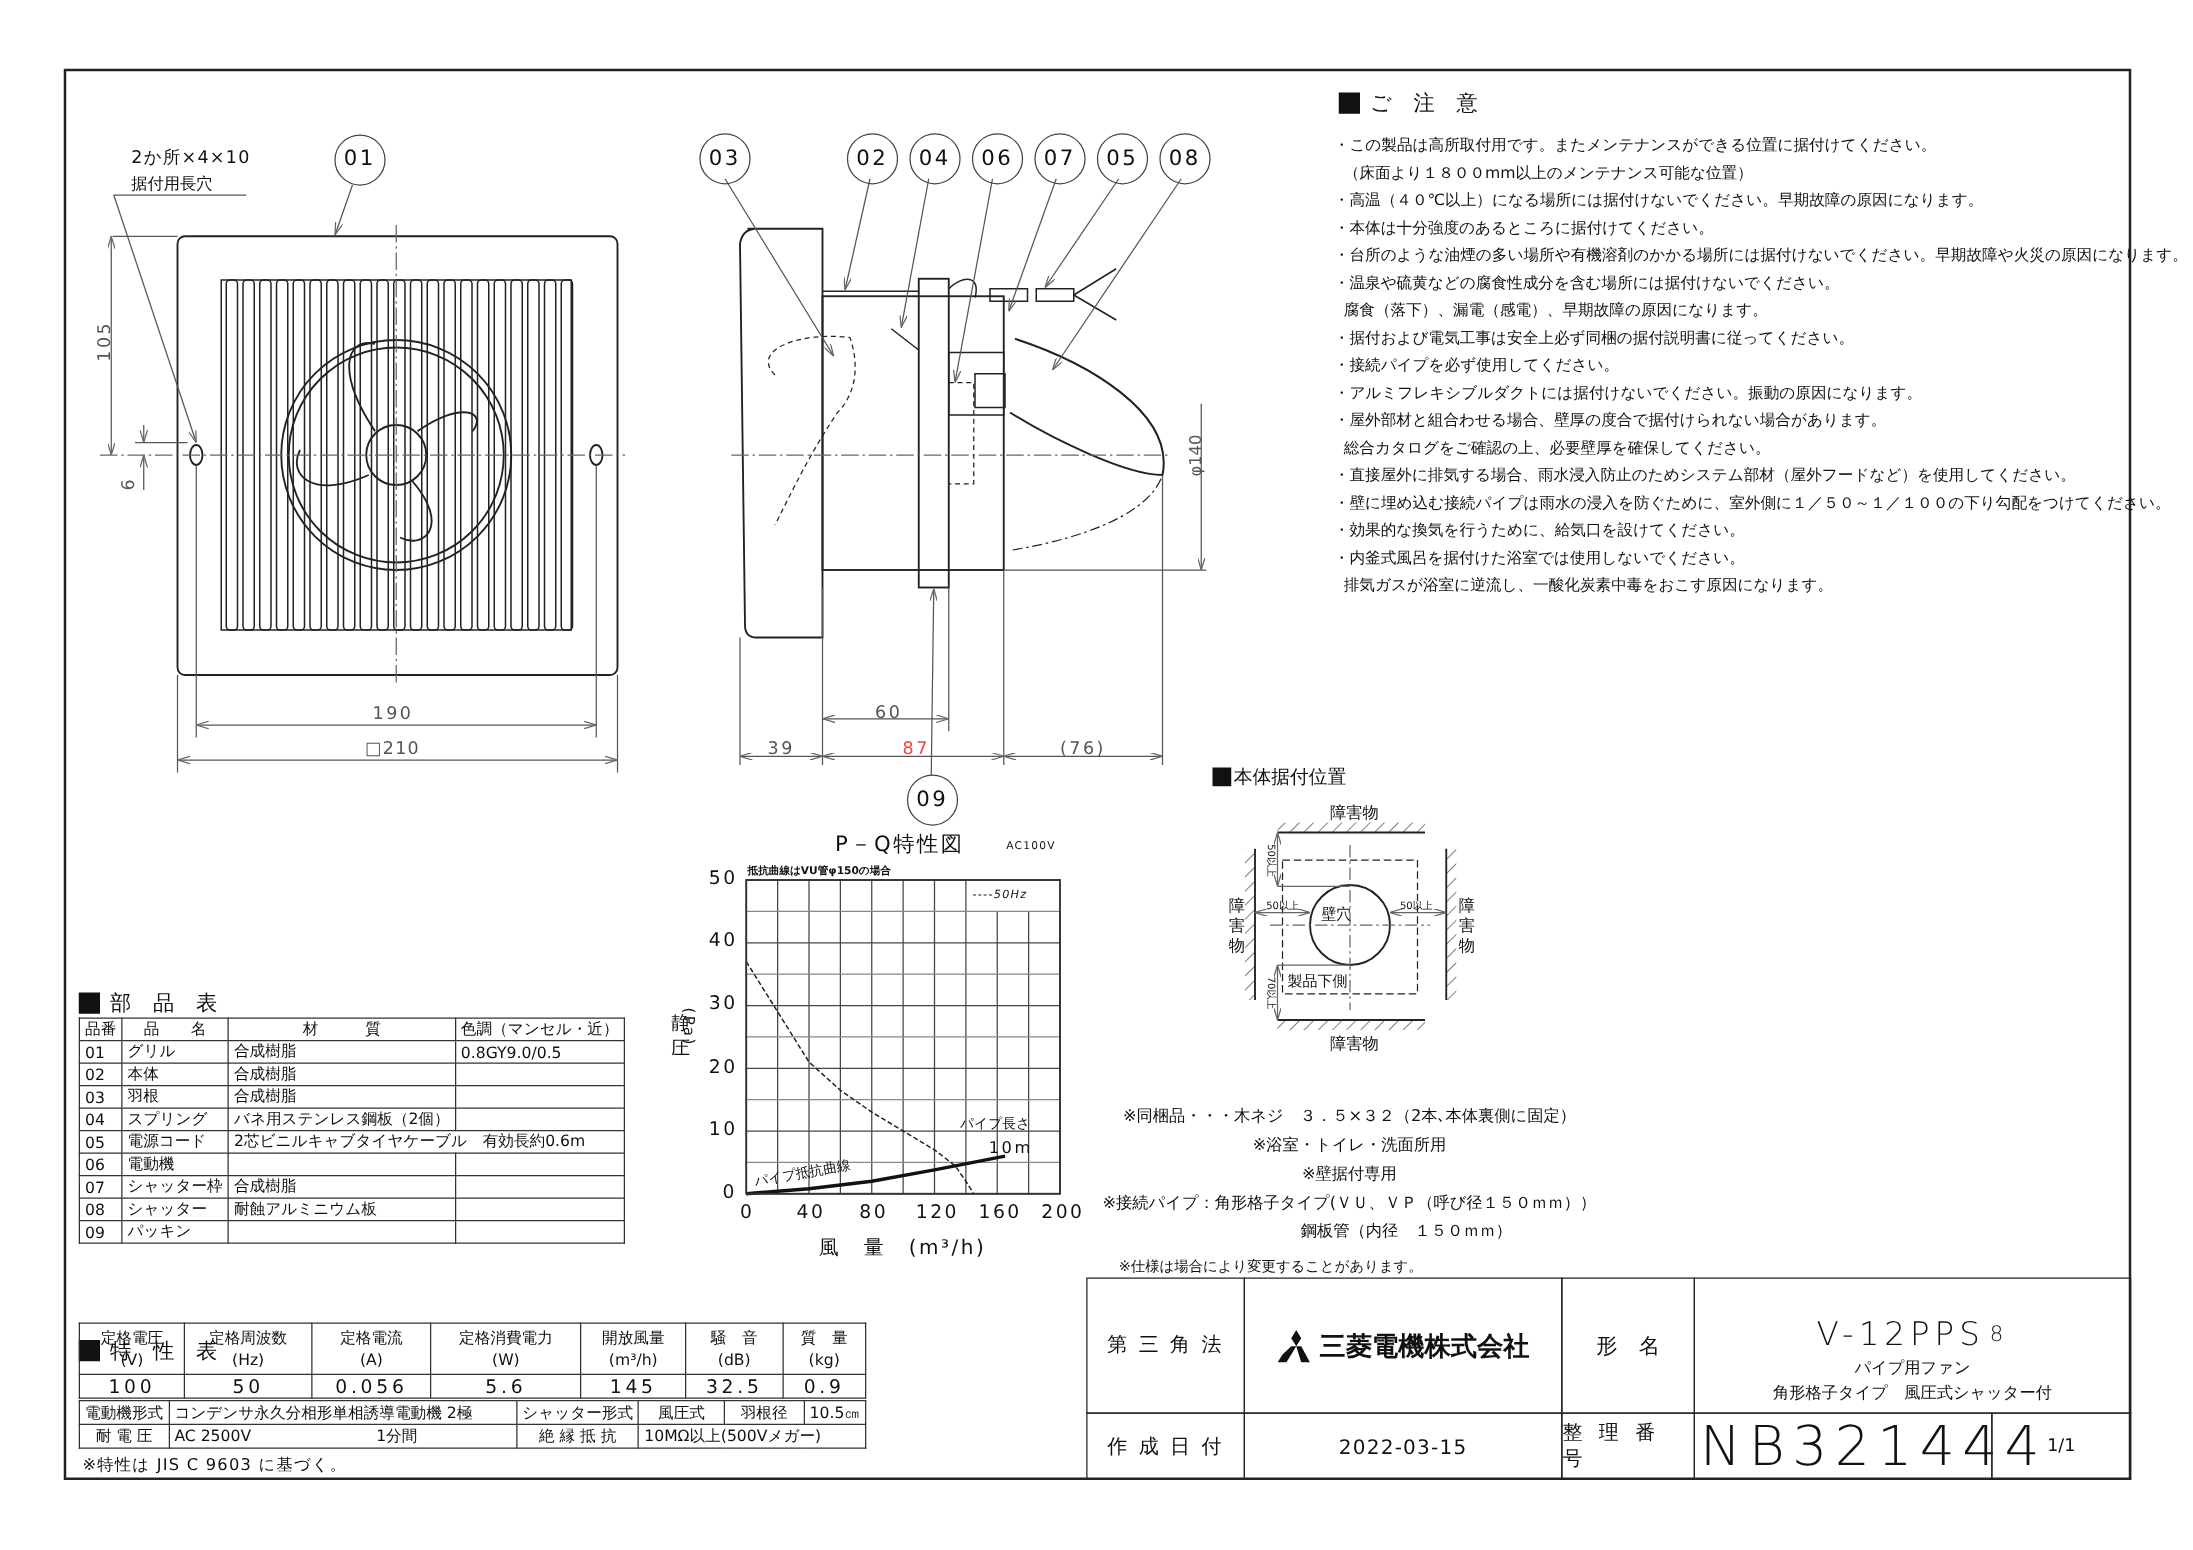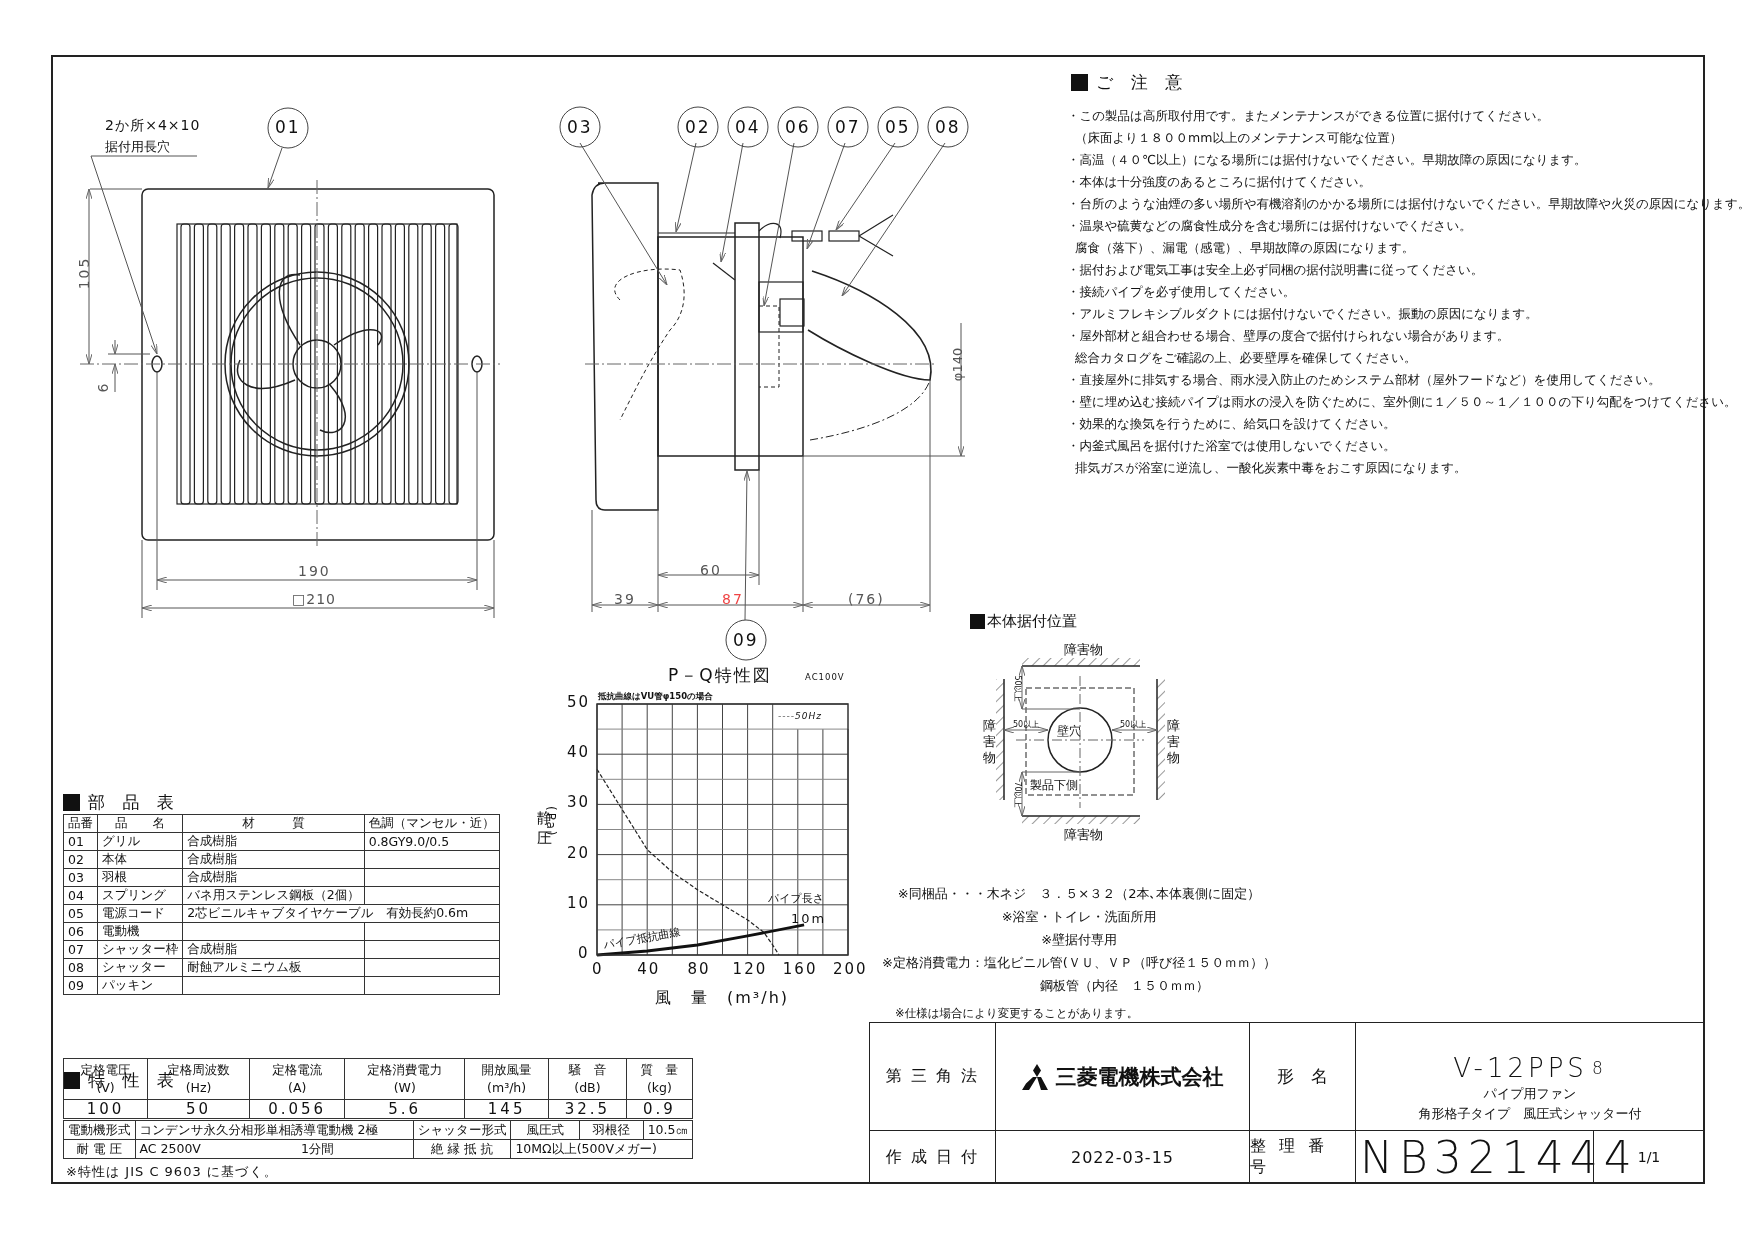--- a/index.html
+++ b/index.html
@@ -411,21 +411,21 @@
     <tr>
       <td>耐 電 圧</td>
       <td style="text-align:left;"><span>AC 2500V</span><span style="margin-left:100px">1分間</span></td>
       <td>絶 縁 抵 抗</td>
       <td colspan="3" style="text-align:left;">10MΩ以上(500Vメガー)</td>
     </tr>
   </tbody>
 </table>
 <div class="abs" style="left:66px;top:1163px;font-size:13px;white-space:pre;letter-spacing:1px;">※特性は JIS C 9603 に基づく。</div>
 
-<div class="acc" id="acc-list"><div>※同梱品・・・木ネジ　３．５×３２（2本､本体裏側に固定）</div><div>※浴室・トイレ・洗面所用</div><div>※壁据付専用</div><div>※定格消費電力：塩化ビニル管(ＶＵ、ＶＰ（呼び径１５０ｍｍ））</div><div>　　　　　　　鋼板管（内径　１５０ｍｍ）</div></div>
+<div class="acc" id="acc-list"><div>※同梱品・・・木ネジ　３．５×３２（2本､本体裏側に固定）</div><div>※浴室・トイレ・洗面所用</div><div>※壁据付専用</div><div>※接続パイプ：角形格子タイプ(ＶＵ、ＶＰ（呼び径１５０ｍｍ））</div><div>　　　　　　　鋼板管（内径　１５０ｍｍ）</div></div>
 <div class="abs" style="left:895px;top:1006px;font-size:11.5px;">※仕様は場合により変更することがあります。</div>
 
 <div class="tb">
   <div style="left:0;top:0;width:127px;height:109px;font-size:16px;letter-spacing:2px;">第 三 角 法</div>
   <div style="left:126px;top:0;width:255px;height:109px;font-size:21px;font-weight:bold;gap:4px;">
     <svg width="30" height="26" viewBox="0 0 30 26" style="position:static">
         <path d="M15,0 L19,7 L15,14 L11,7Z M11,14 L15,14 L11,21 L7,28 L0,28 L4,21Z M15,14 L19,14 L26,28 L19,28Z" fill="#111" transform="scale(1,0.93)"></path>
       </svg>
     <span>三菱電機株式会社</span>
   </div>

